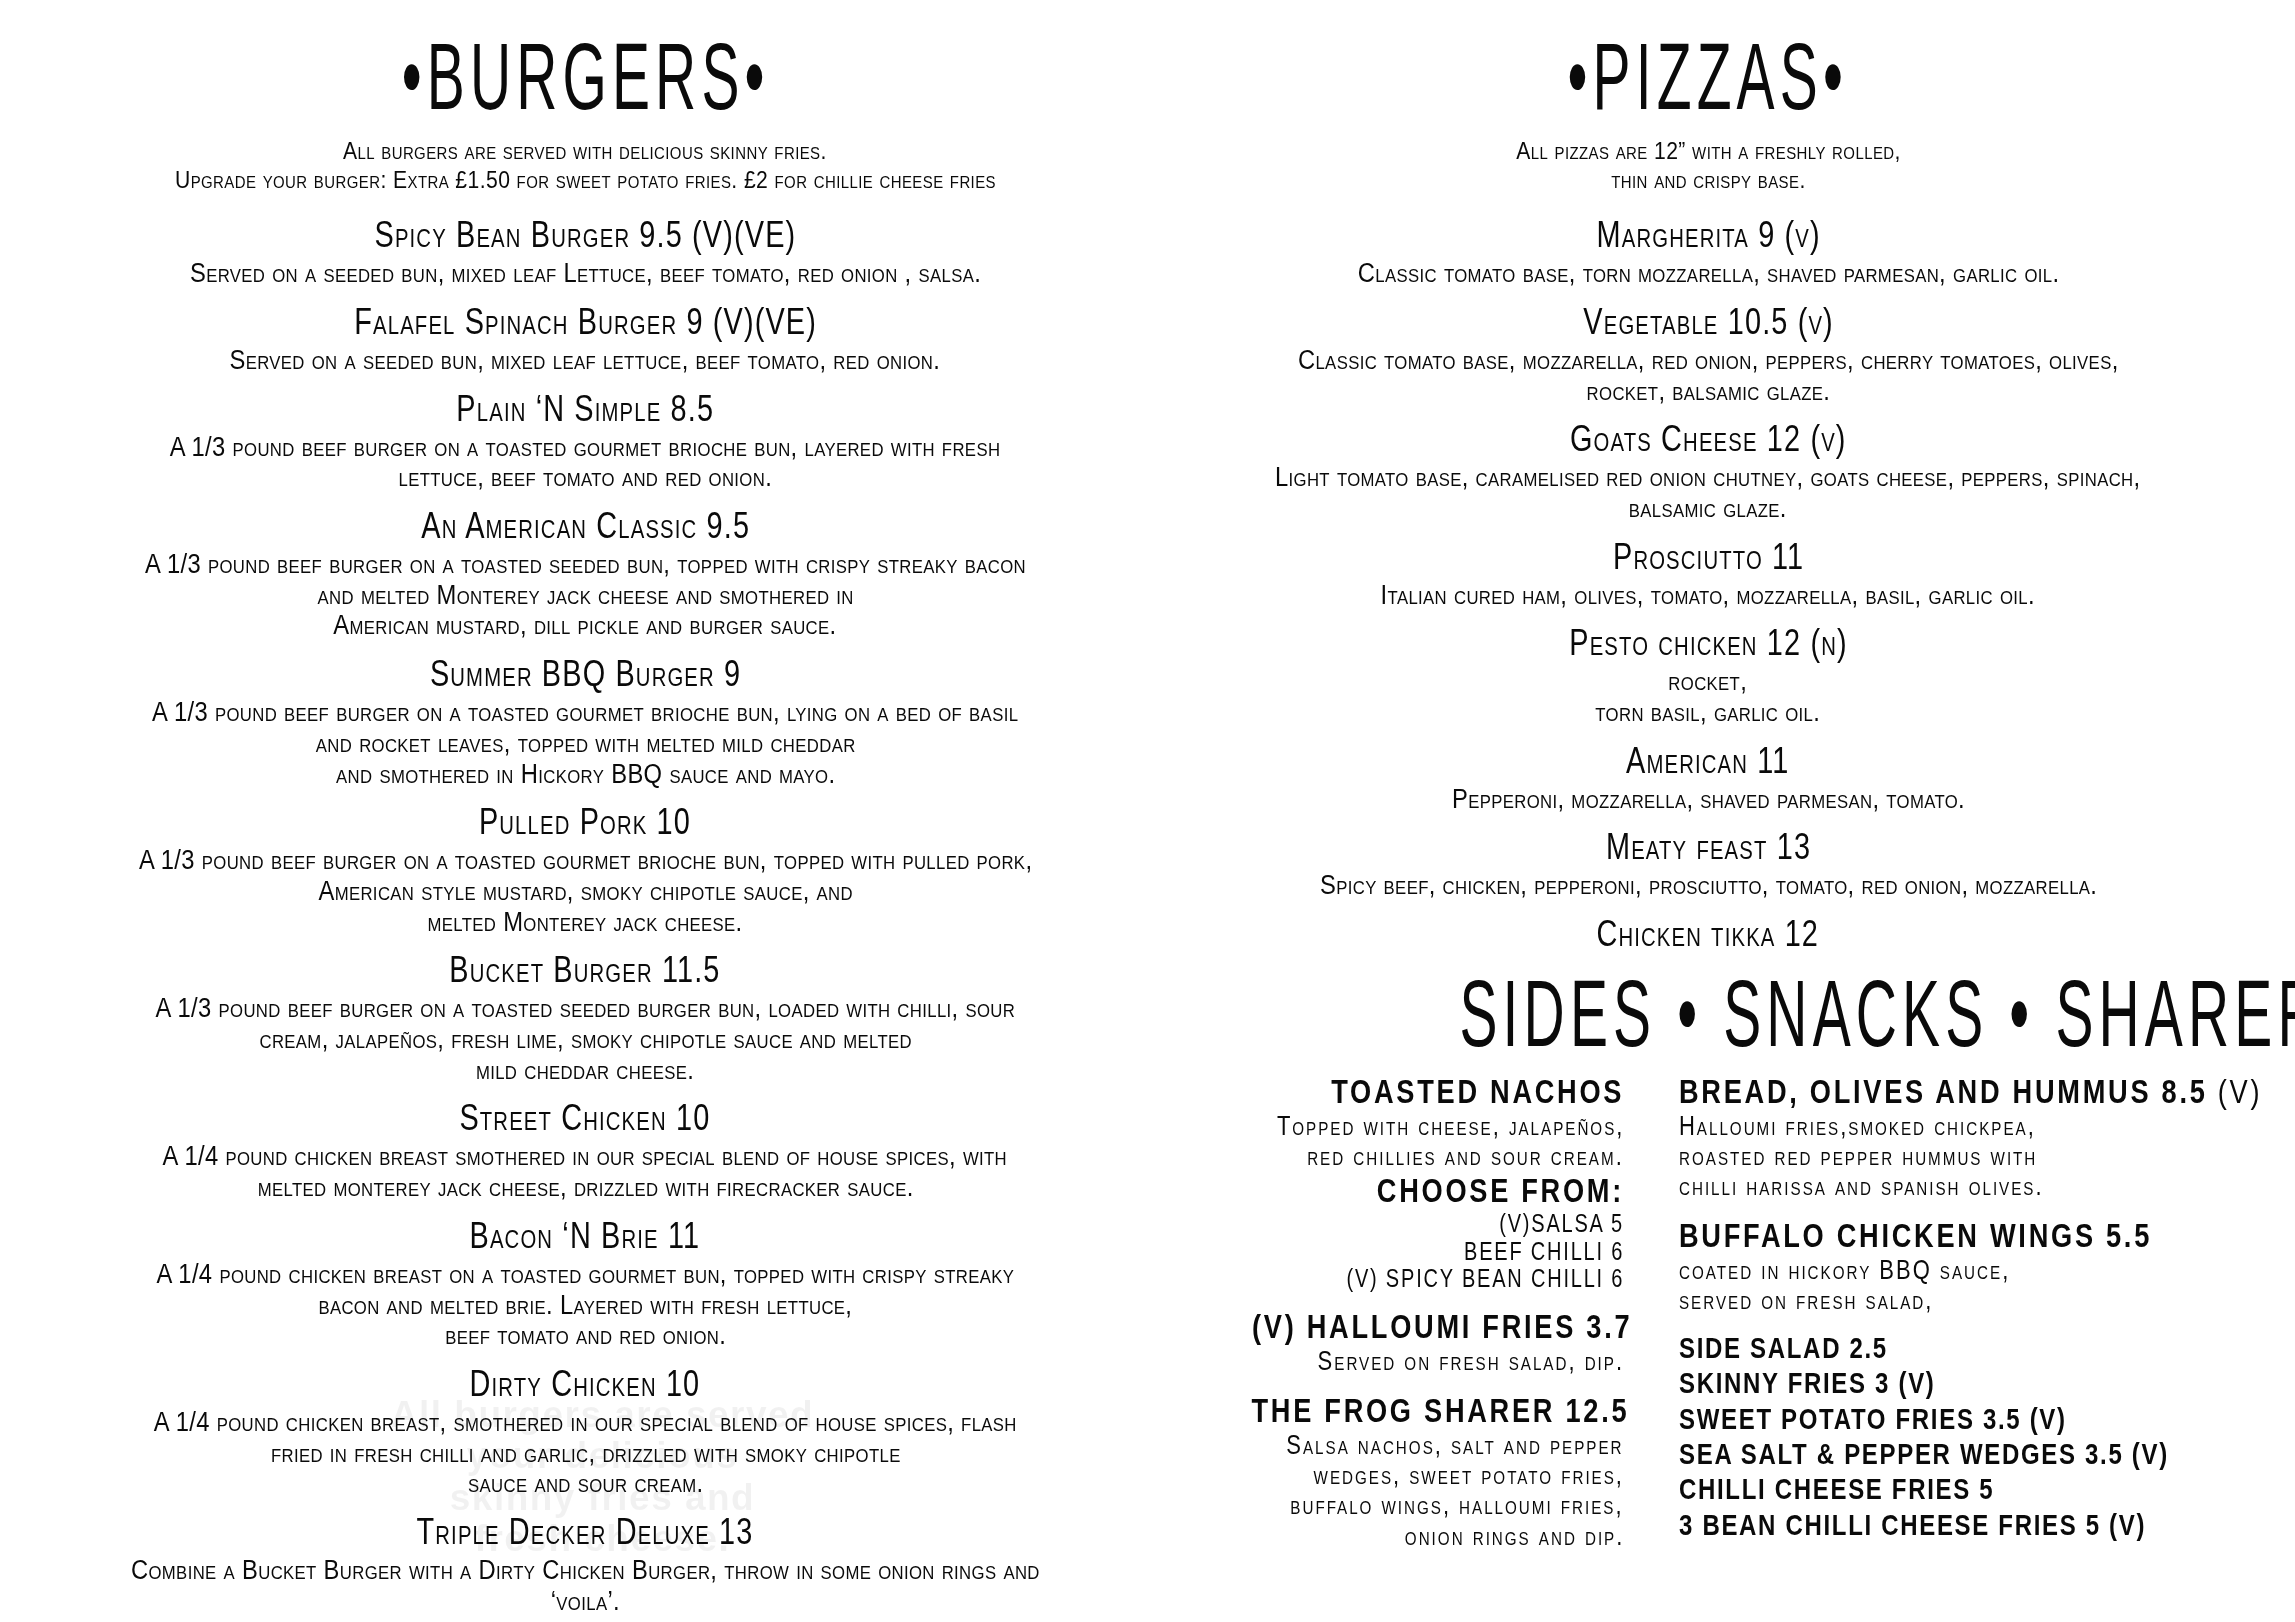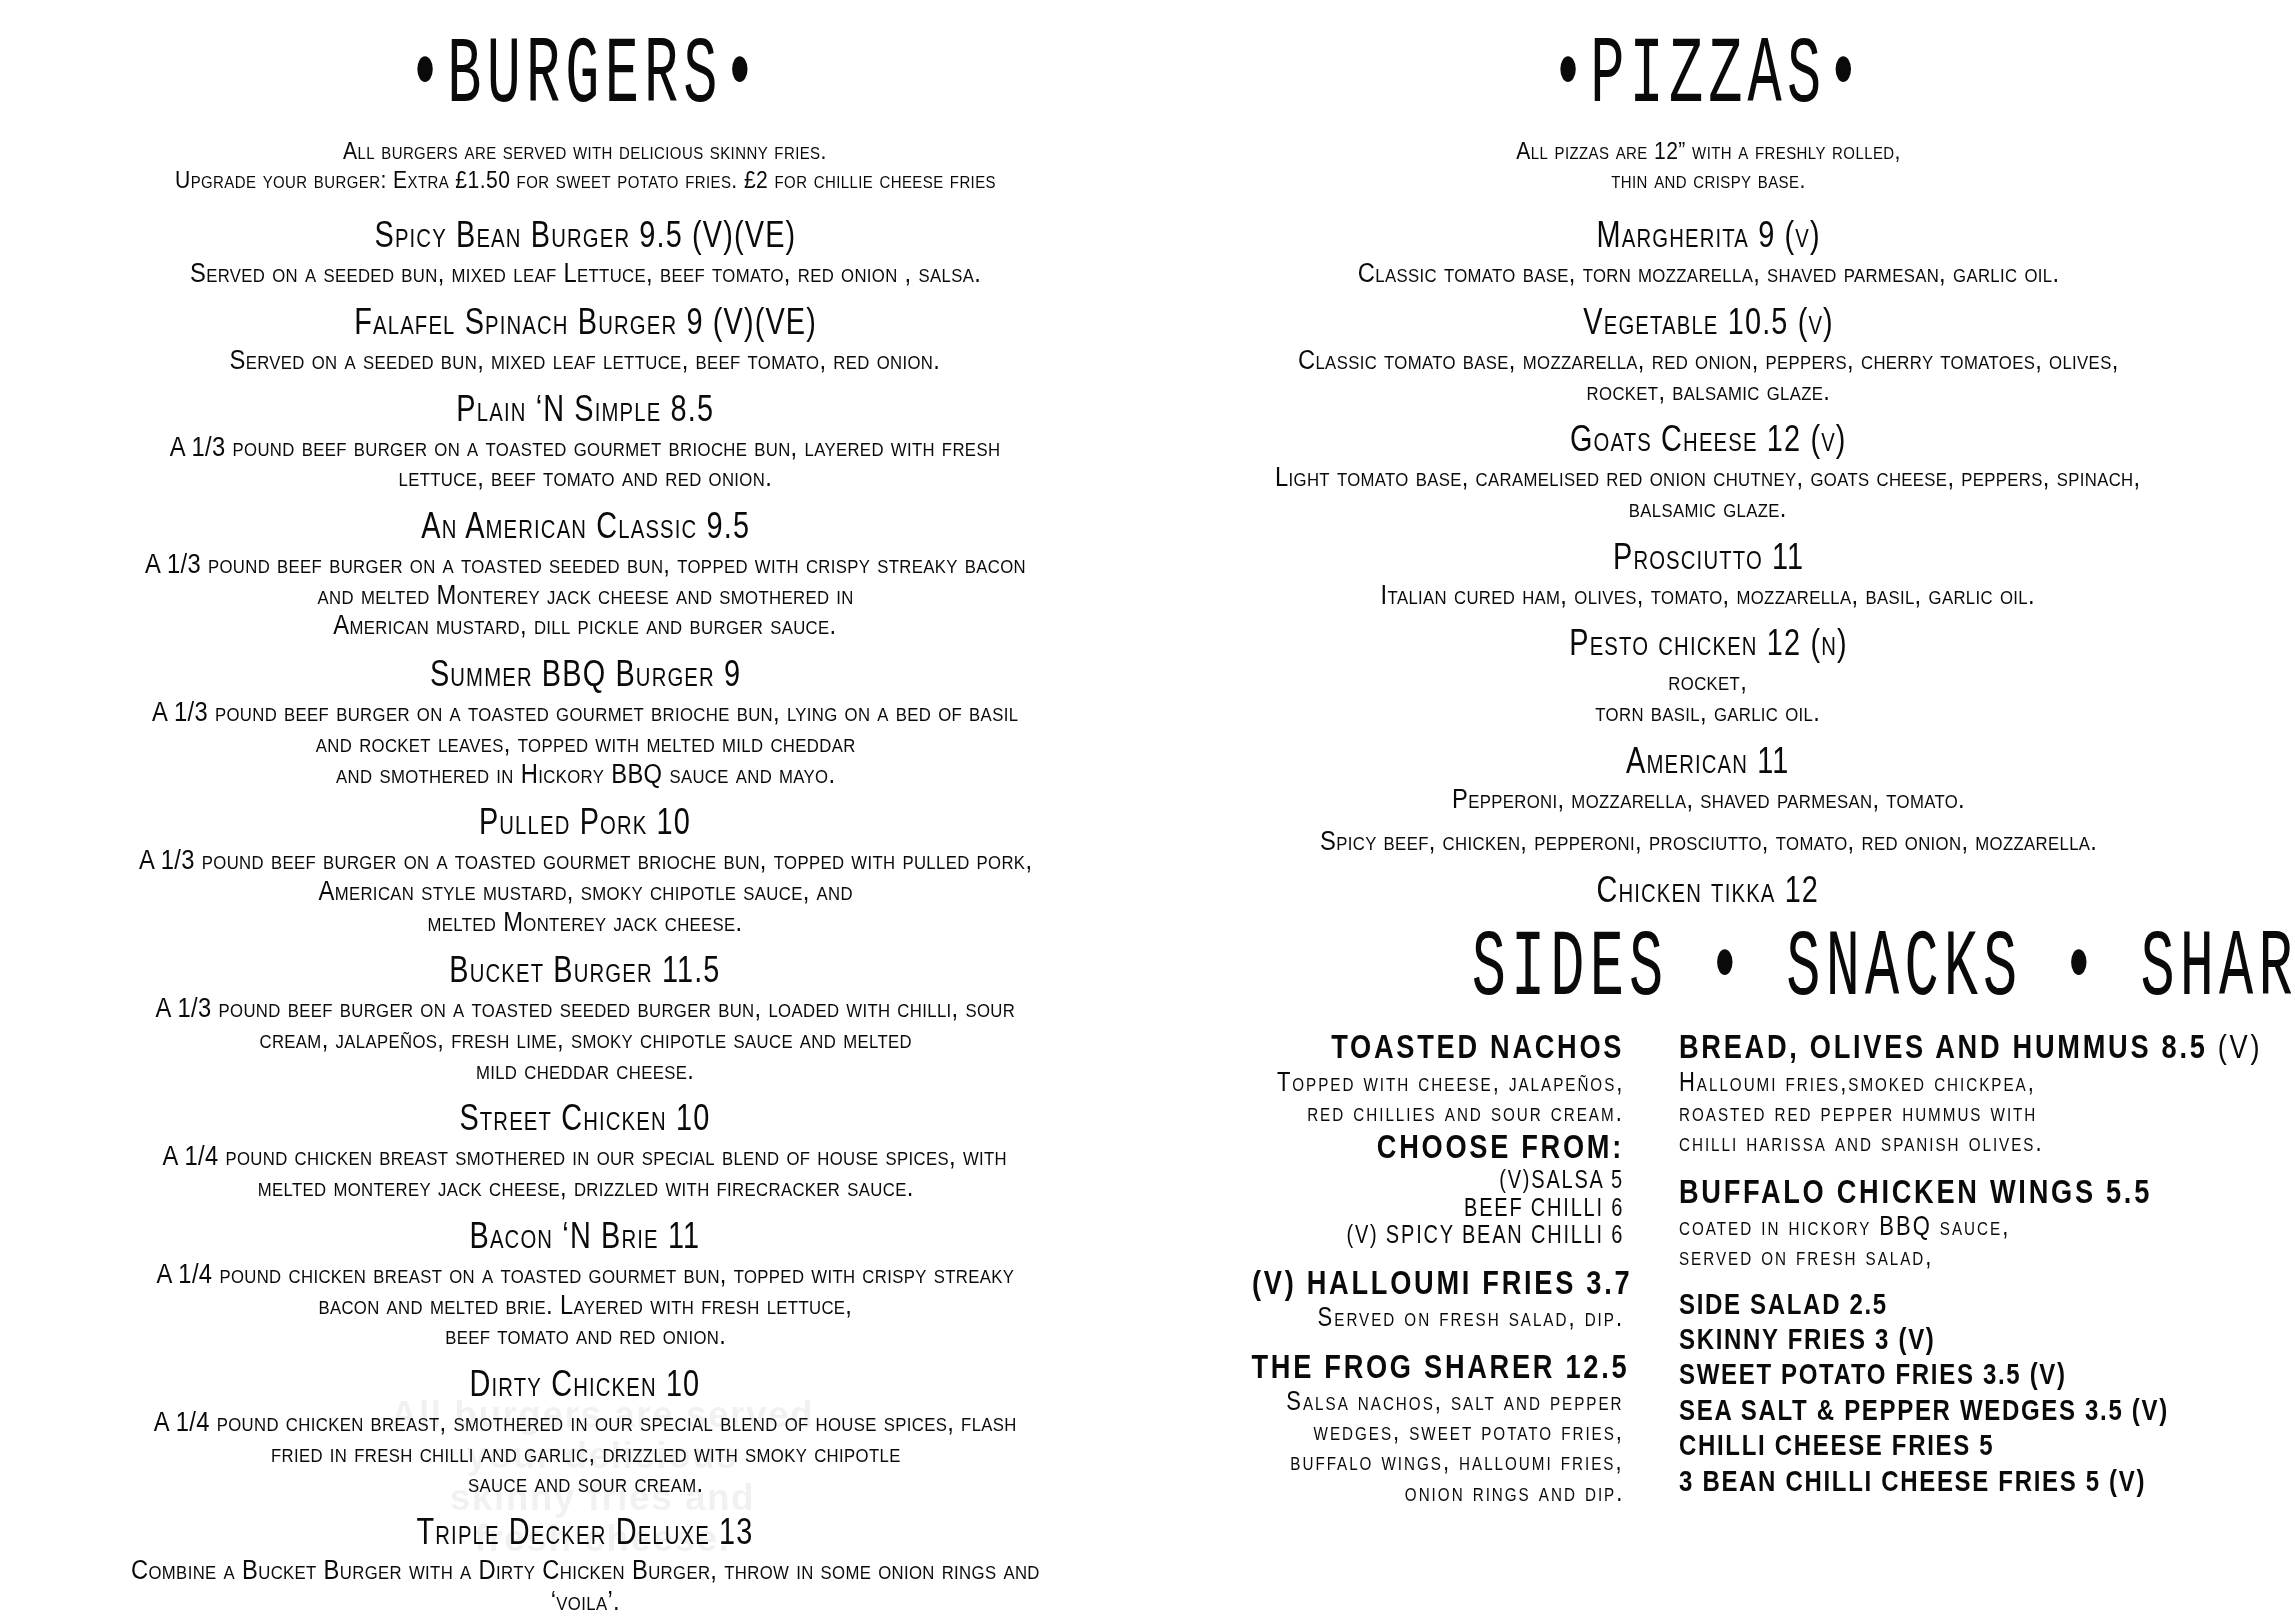--- a/index.html
+++ b/index.html
@@ -17,21 +17,21 @@
 
   .t{display:inline-block;white-space:nowrap;}
   .txc{transform-origin:center top;}
   .txr{transform-origin:right top;}
   .txl{transform-origin:left top;}
   .sx60{transform:scaleX(0.60);}
   .sx78{transform:scaleX(0.78);}
   .sx80{transform:scaleX(0.80);}
   .sx88{transform:scaleX(0.88);}
 
-  .menu-title{font-size:95px;font-weight:normal;line-height:1;letter-spacing:0.09em;margin:0 0 11.8px 0;white-space:nowrap;font-family:Liberation Mono, monospace;}
+  .menu-title{font-size:95px;font-weight:normal;line-height:1;letter-spacing:0.09em;margin:0 0 11.8px 0;white-space:nowrap;}
   .menu-subtitle{margin-bottom:19.6px;}
   .menu-subtitle .sub-line{font-size:24px;line-height:1.22;letter-spacing:0.02em;white-space:nowrap;text-decoration:underline;}
 
   .item{margin-bottom:11.8px;}
   .item-name{font-size:37px;line-height:1.12;margin-bottom:2.6px;letter-spacing:0.04em;white-space:nowrap;}
   .item-desc{font-size:27px;line-height:1.14;letter-spacing:0.015em;white-space:nowrap;}
 
   .sides-title{margin-top:6.5px;margin-bottom:10.5px;}
   .sides-cols{display:flex;align-items:stretch;text-align:left;}
   .sides-left{width:494px;text-align:right;padding-right:27.5px;box-sizing:border-box;}
@@ -162,20 +162,21 @@
           <div class="item">
             <div class="item-name"><span class="t txc sx78">Pesto chicken 12 (n)</span></div>
             <div class="item-desc"><span class="t txc sx88">rocket,</span></div>
             <div class="item-desc"><span class="t txc sx88">torn basil, garlic oil.</span></div>
           </div>
           <div class="item">
             <div class="item-name"><span class="t txc sx78">American 11</span></div>
             <div class="item-desc"><span class="t txc sx88">Pepperoni, mozzarella, shaved parmesan, tomato.</span></div>
           </div>
           <div class="item">
+            <div class="item-name"><span class="t txc sx78">Meaty feast 13</span></div>
             <div class="item-desc"><span class="t txc sx88">Spicy beef, chicken, pepperoni, prosciutto, tomato, red onion, mozzarella.</span></div>
           </div>
           <div class="item">
             <div class="item-name"><span class="t txc sx78">Chicken tikka 12</span></div>
           </div>
         </div>
     </div>
 
     <div>
       <h2 class="menu-title sides-title"><span class="t txc sx60">SIDES • SNACKS • SHARERS</span></h2>

